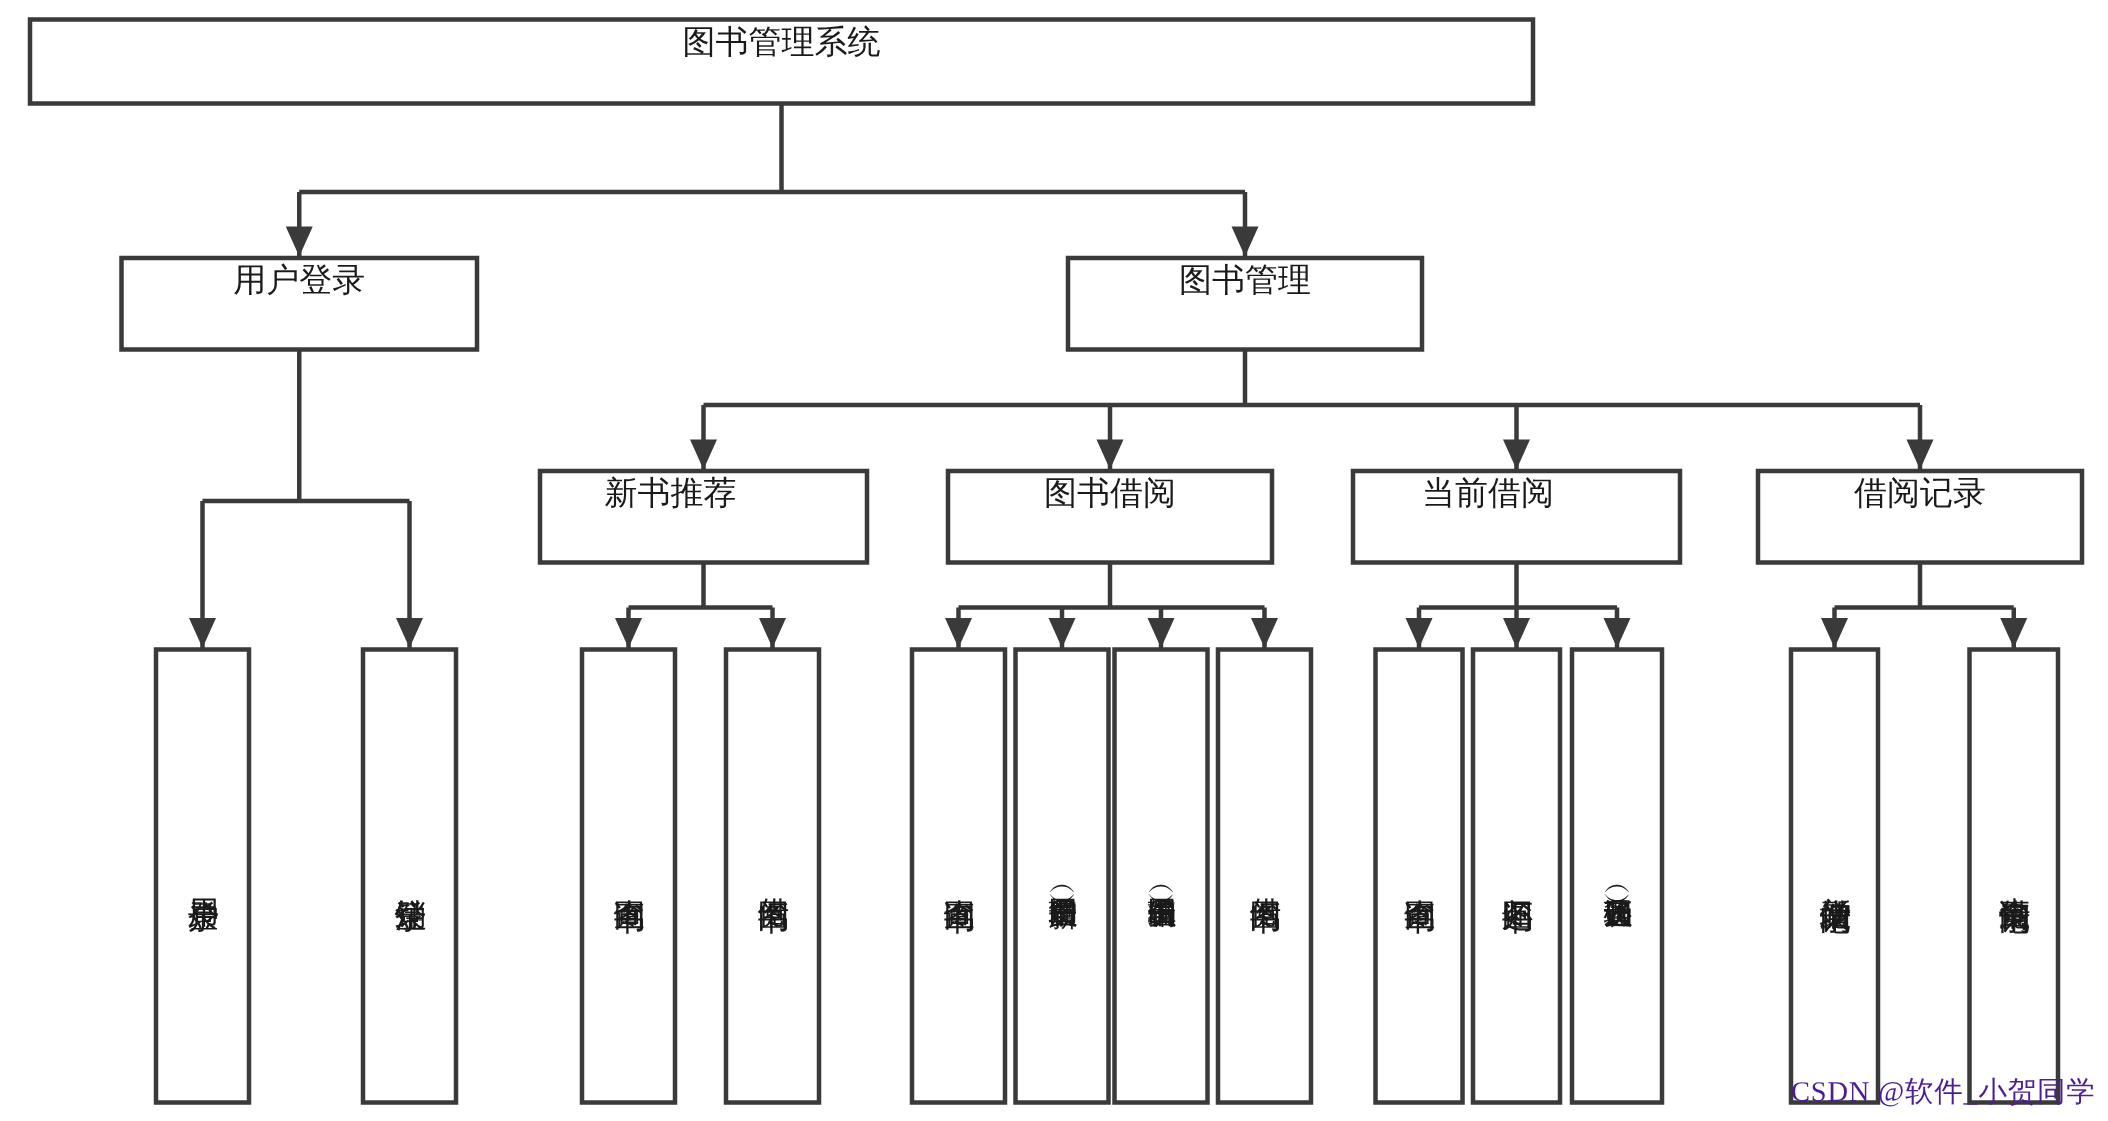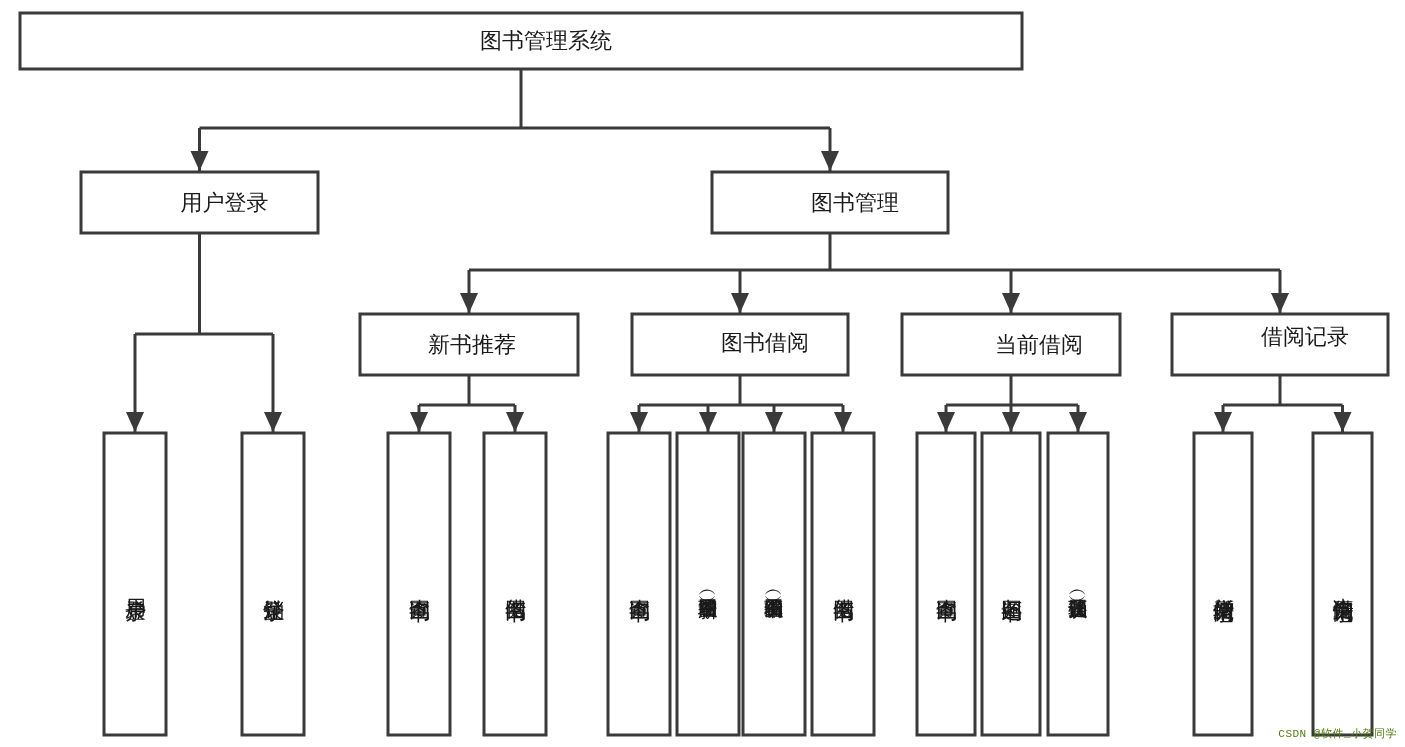--- a/index.html
+++ b/index.html
@@ -9,26 +9,26 @@
   svg#tree-svg{position:absolute;left:0;top:0;width:1405px;height:747px;}
   .node-box{fill:#ffffff;stroke:#3a3a3a;stroke-width:3;}
   .edge{stroke:#3a3a3a;stroke-width:3;fill:none;stroke-linecap:butt;}
   .arrow-head{fill:#3a3a3a;stroke:none;}
   .vlabel-wrap{position:absolute;display:flex;align-items:center;justify-content:center;
       pointer-events:none;}
   .vlabel-text{writing-mode:vertical-rl;text-orientation:upright;
       font-family:"DejaVu Sans","Liberation Sans",sans-serif;
       font-size:21px;color:#1a1a1a;line-height:1.02;letter-spacing:1px;
       white-space:nowrap;text-align:center;}
-  .hlabel-wrap{position:absolute;display:flex;align-items:center;justify-content:center;
-      pointer-events:none;padding-left:25px;}
+  .hlabel-wrap{position:absolute;display:flex;justify-content:center;
+      pointer-events:none;}
   .hlabel-text{font-family:"DejaVu Sans","Liberation Sans",sans-serif;
       font-size:22px;color:#1a1a1a;white-space:nowrap;}
-  #watermark{position:absolute;right:8px;bottom:6px;font-size:11px;color:#4d7c0f;
-      font-family:Liberation Mono, monospace;letter-spacing:.5px;
+  #watermark{position:absolute;right:8px;bottom:6px;font-size:19px;color:#4c1d95;
+      font-family:Liberation Serif, serif;letter-spacing:.5px;
       pointer-events:none;}
 </style>
 </head>
 <body>
 
 <div id="diagram-root">
   <svg id="tree-svg" viewBox="0 0 1405 747" xmlns="http://www.w3.org/2000/svg">
     <g id="edges-layer">
         <line x1="521" y1="69" x2="521" y2="128" class="edge"></line>
         <line x1="199.5" y1="128" x2="830" y2="128" class="edge"></line>
@@ -115,21 +115,21 @@
       </div>
       <div class="hlabel-wrap" style="left: 712px; top: 172px; width: 236px; height: 61px;">
         <span class="hlabel-text">图书管理</span>
       </div>
       <div class="hlabel-wrap" style="left: 360px; top: 314px; width: 174px; height: 61px;">
         <span class="hlabel-text">新书推荐</span>
       </div>
       <div class="hlabel-wrap" style="left: 632px; top: 314px; width: 216px; height: 58px;">
         <span class="hlabel-text">图书借阅</span>
       </div>
-      <div class="hlabel-wrap" style="left: 902px; top: 314px; width: 224px; height: 61px;">
+      <div class="hlabel-wrap" style="left: 880px; top: 314px; width: 224px; height: 61px;">
         <span class="hlabel-text">当前借阅</span>
       </div>
       <div class="hlabel-wrap" style="left: 1172px; top: 314px; width: 216px; height: 45px;">
         <span class="hlabel-text">借阅记录</span>
       </div>
       <div class="vlabel-wrap" style="left: 104px; top: 433px; width: 62px; height: 302px;">
         <span class="vlabel-text" style="max-height: 292px;">用户登录</span>
       </div>
       <div class="vlabel-wrap" style="left: 242px; top: 433px; width: 62px; height: 302px;">
         <span class="vlabel-text" style="max-height: 292px;">注销登录</span>

